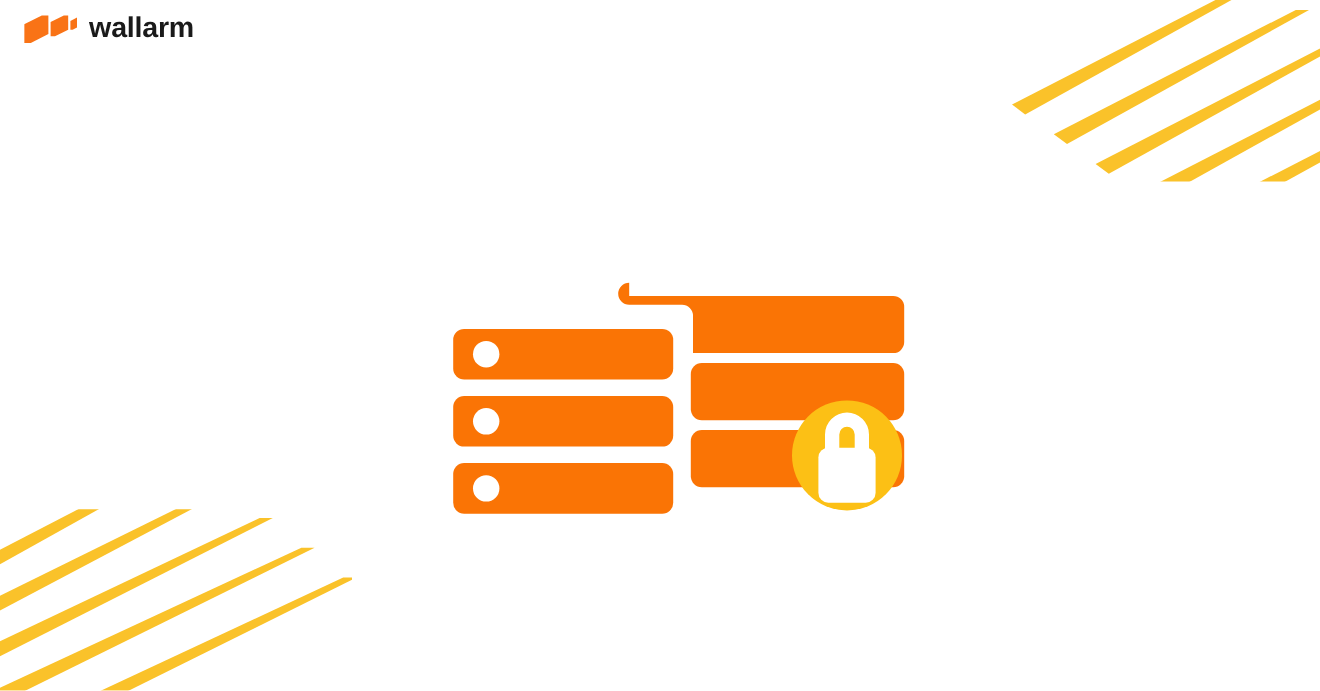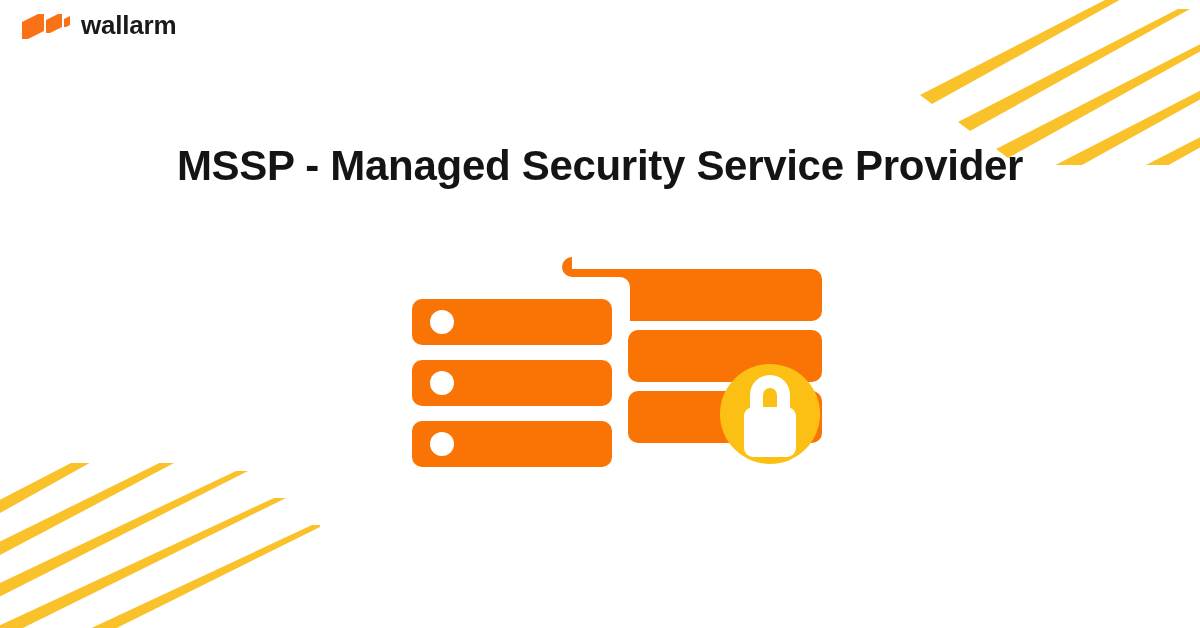--- a/index.html
+++ b/index.html
@@ -116,21 +116,20 @@
     <svg id="logo-mark" width="48" height="28" viewBox="0 0 48 28" xmlns="http://www.w3.org/2000/svg">
       <g fill="#f97316">
         <polygon points="0,11 16,3 22,3 22,20 6,28 0,28"></polygon>
         <polygon points="24,9 36,3 40,3 40,16 28,22 24,22"></polygon>
         <polygon points="42,8 48,5 50,5 50,13 44,16 42,16"></polygon>
       </g>
     </svg>
     <span id="logo-wordmark">wallarm</span>
   </div>
 
-  <h1 id="headline">MSSP - Managed Security Service Provider</h1>
 
   <div id="illustration">
     <svg width="430" height="230" viewBox="0 0 430 230" xmlns="http://www.w3.org/2000/svg">
 
       <g>
         <path d="M172,14 h240 a10,10 0 0 1 10,10 v32 a10,10 0 0 1 -10,10 h-182 v-34 a10,10 0 0 0 -10,-10 h-48 a10,10 0 0 1 -10,-10 a10,10 0 0 1 10,-10 z" fill="#fa7405"></path>
         <rect x="228" y="75" width="194" height="52" rx="10" fill="#fa7405"></rect>
         <rect x="228" y="136" width="194" height="52" rx="10" fill="#fa7405"></rect>
       </g>
 

